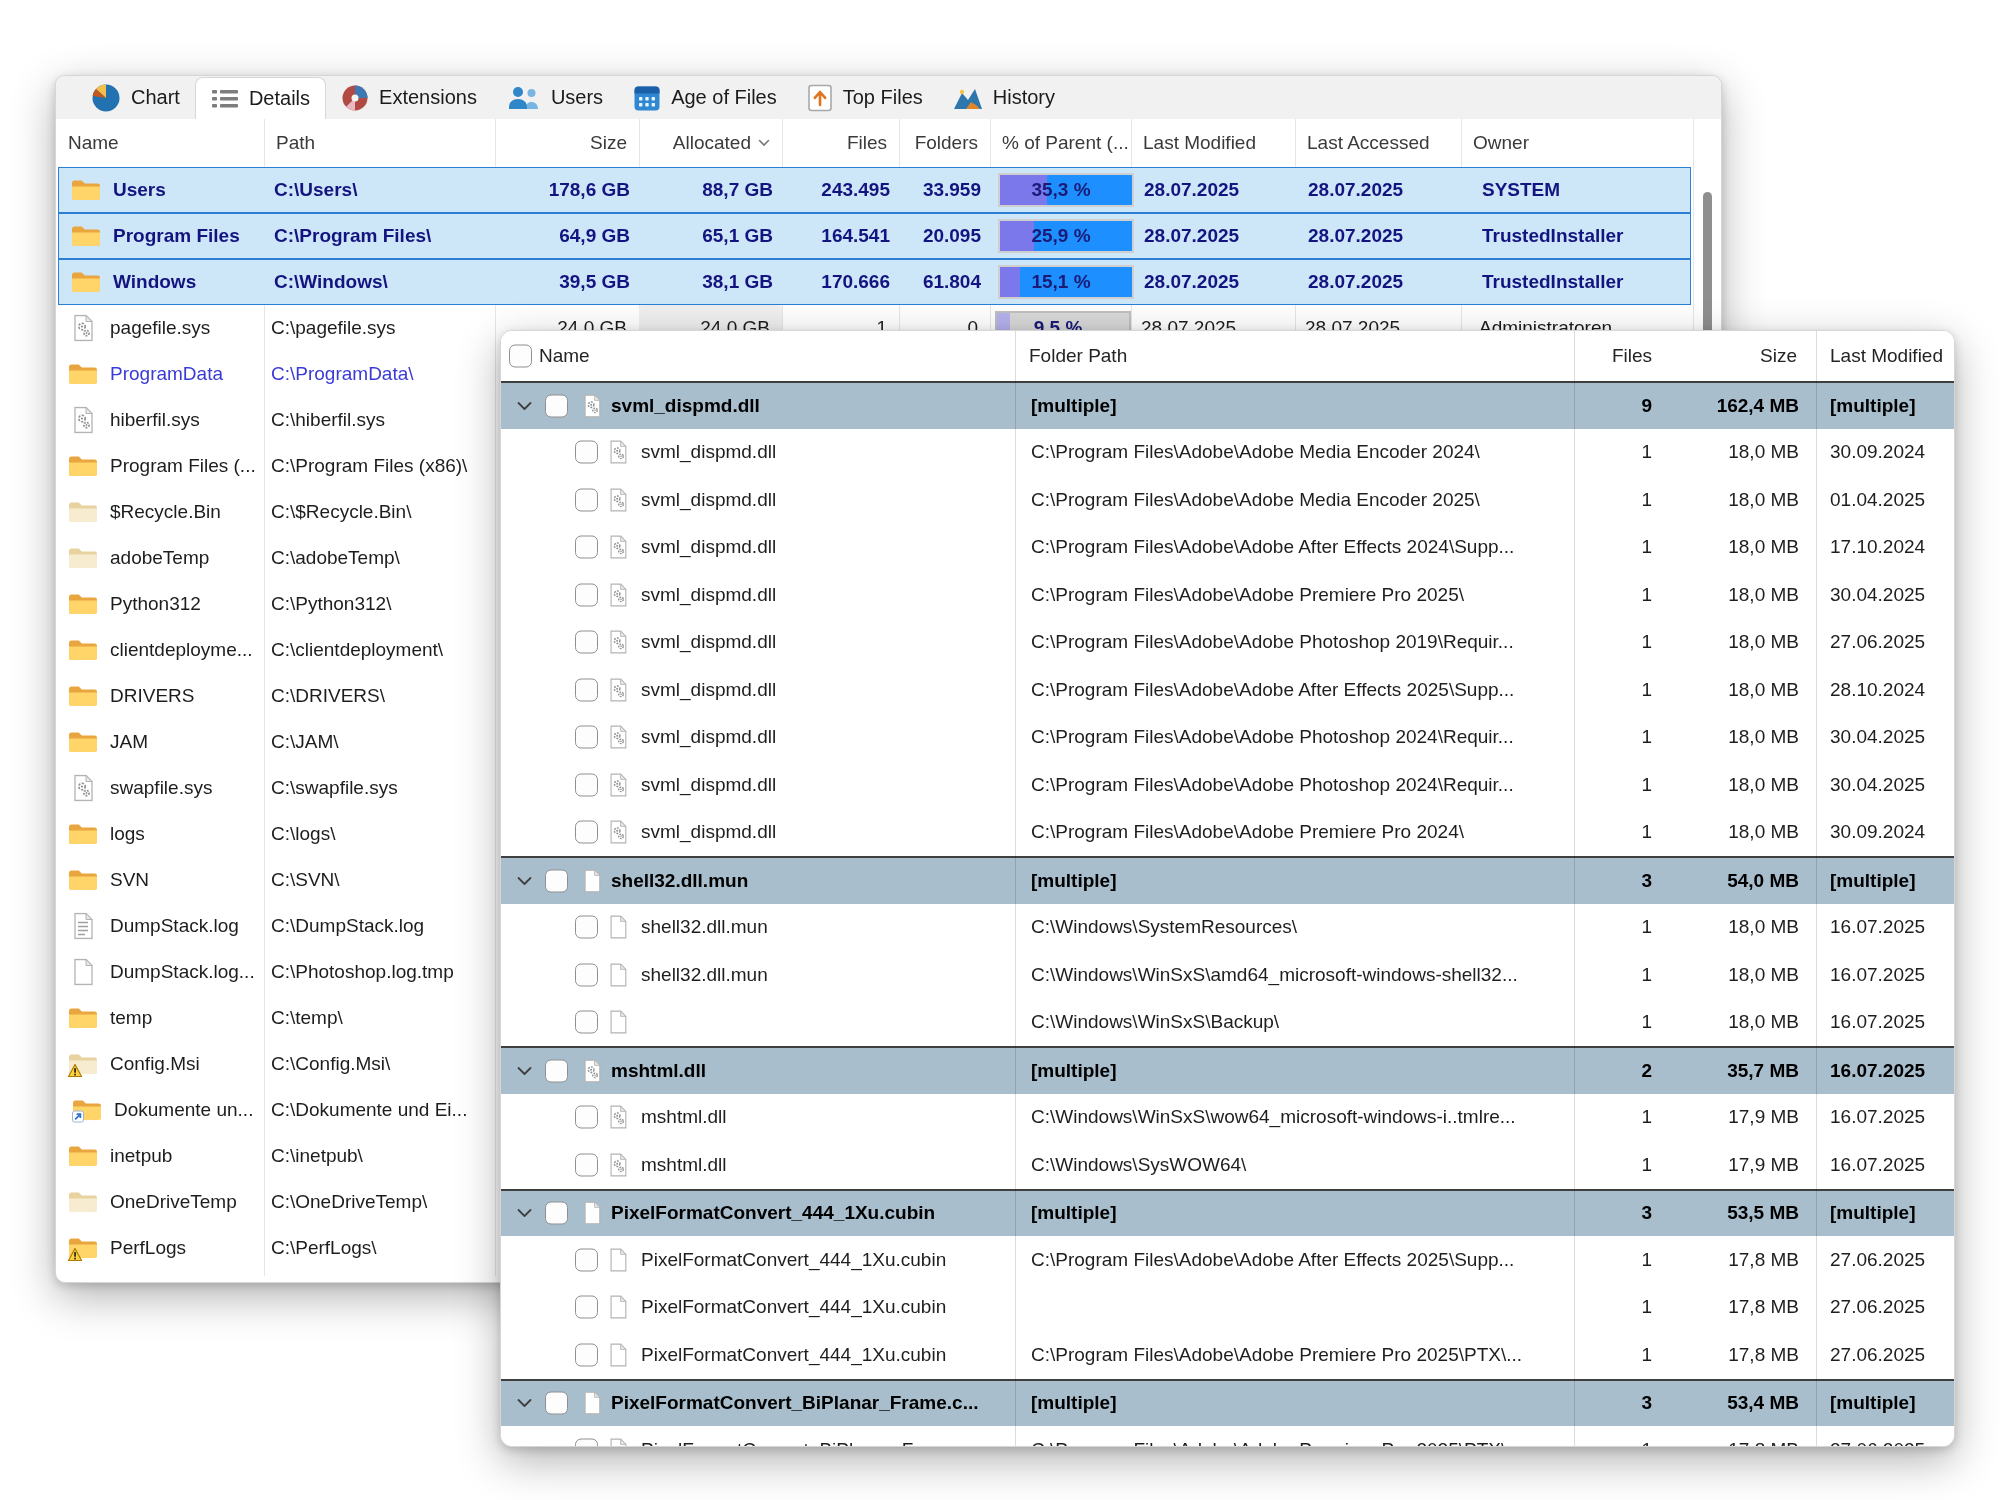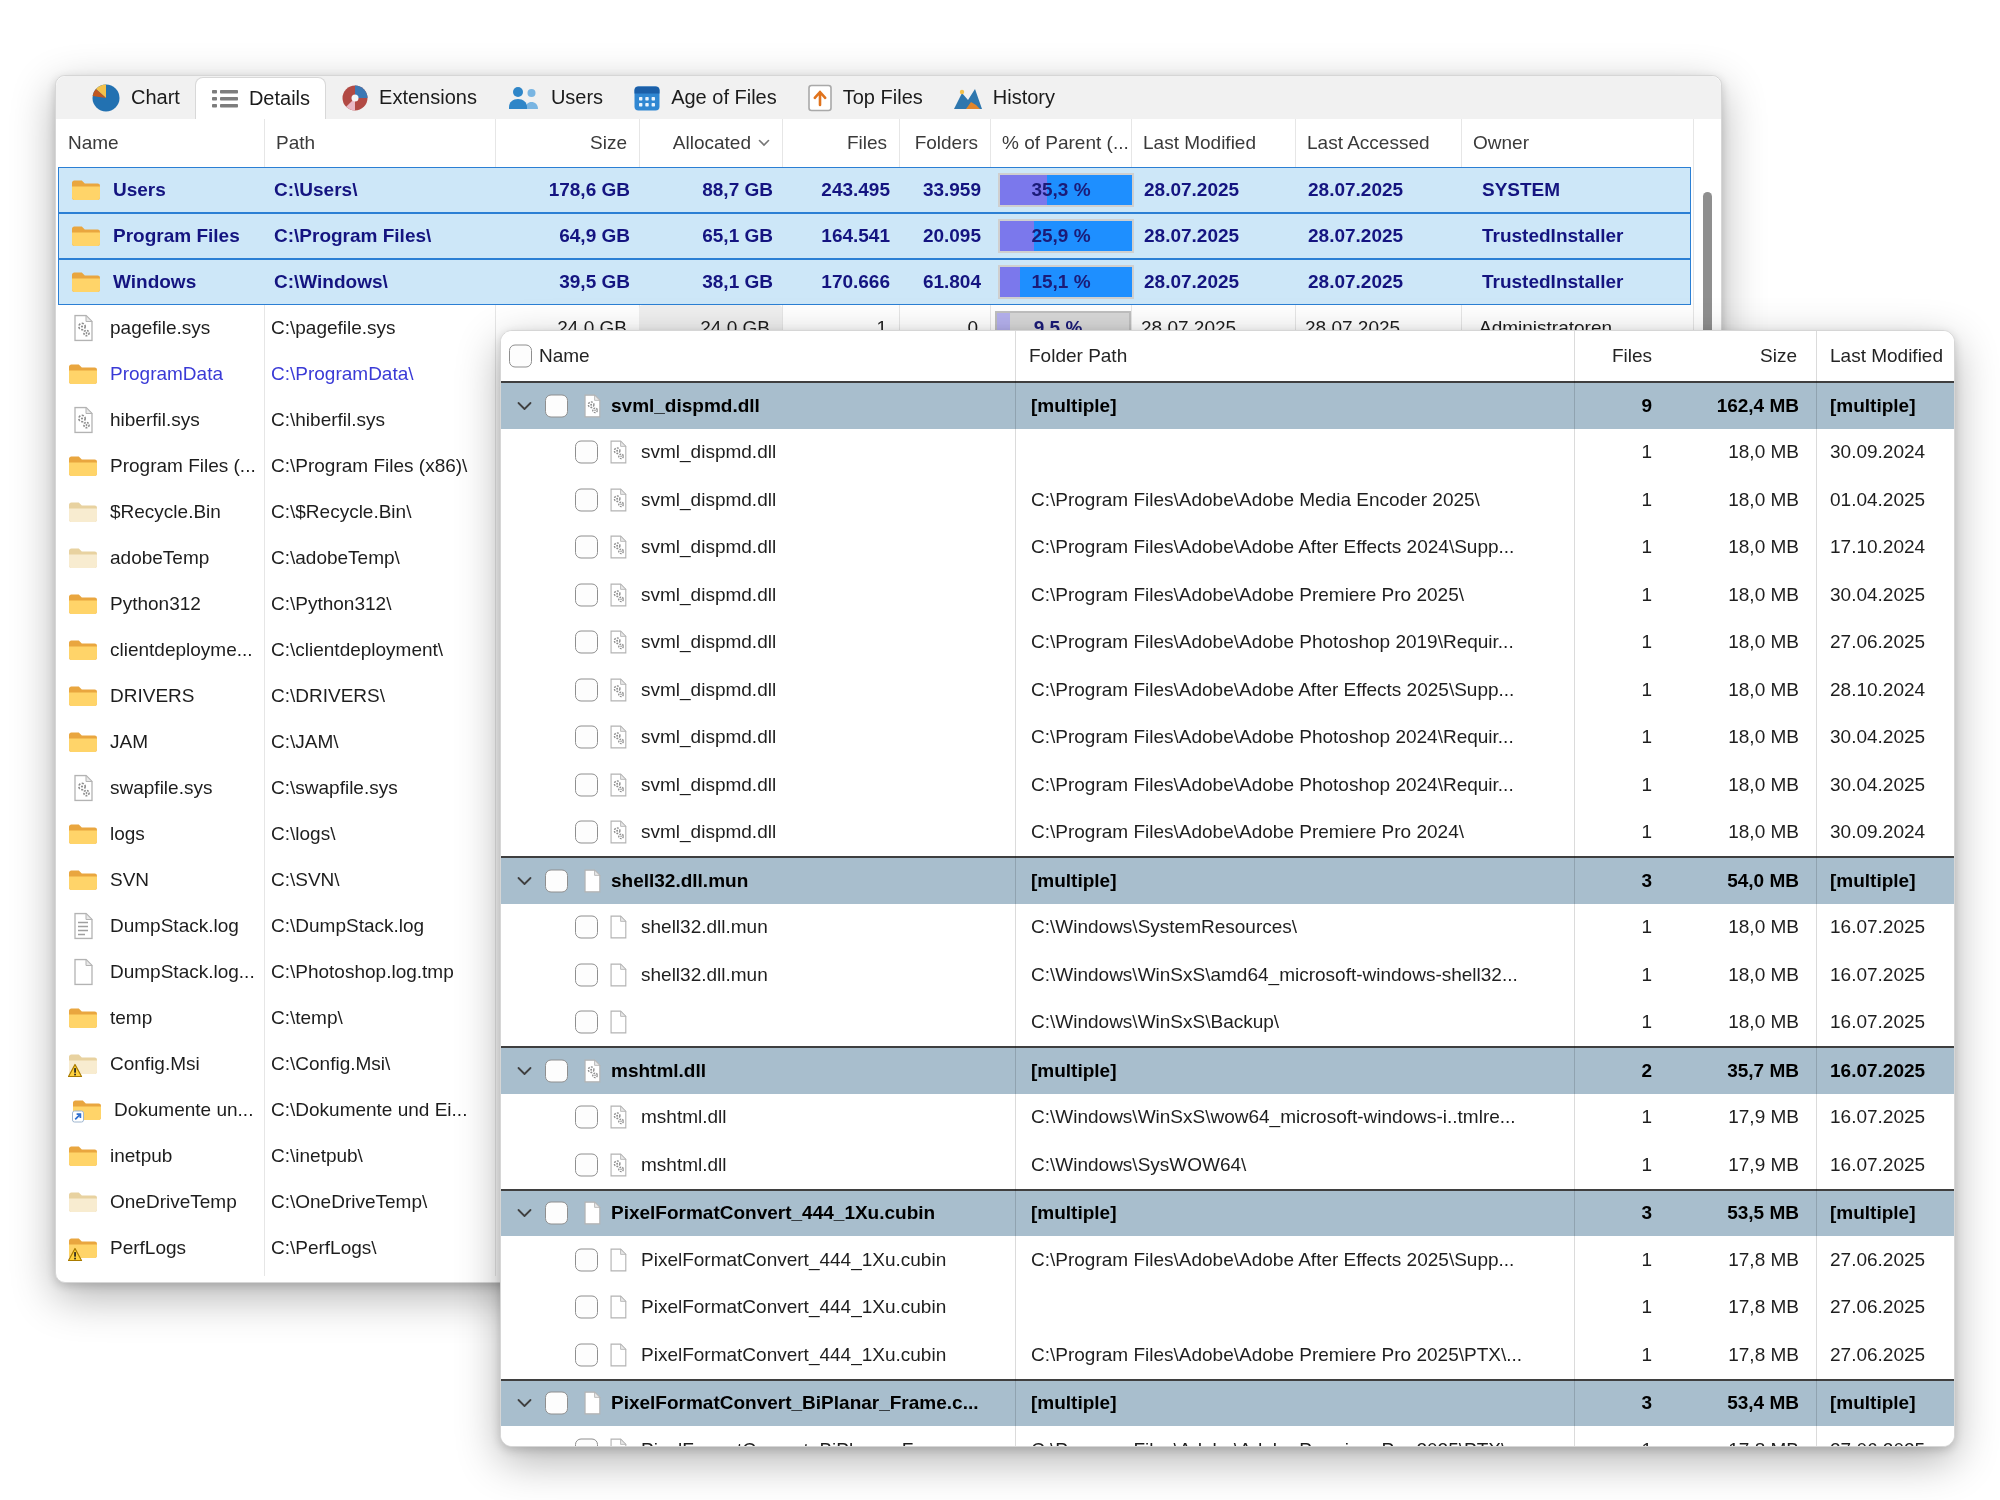--- a/index.html
+++ b/index.html
@@ -698,20 +698,21 @@
             <path d="M18 1l6 6h-6Z" fill="#e9e9e9" stroke="#b3b3b3" stroke-width="1"></path>
             <g stroke="#8d8d8d" fill="none" stroke-width="1.6">
               <circle cx="14" cy="12" r="3.2" stroke-dasharray="2.2 1.4"></circle>
               <circle cx="18.5" cy="18.5" r="2.6" stroke-dasharray="1.9 1.2"></circle>
             </g>
             <circle cx="14" cy="12" r="1.1" fill="#8d8d8d"></circle>
             <circle cx="18.5" cy="18.5" r="0.9" fill="#8d8d8d"></circle>
           </svg>
         </div>
         <div class="txtabs" style="left: 140px;">svml_dispmd.dll</div>
+        <div class="cell" style="left: 514px; width: 559px; padding-left: 16px;">C:\Program Files\Adobe\Adobe Media Encoder 2024\</div>
         <div class="cell r" style="left: 1073px; width: 92px; padding-right: 14px;">1</div>
         <div class="cell r" style="left: 1170px; width: 140px; padding-right: 12px;">18,0 MB</div>
         <div class="cell" style="left: 1315px; width: 140px; padding-left: 14px;">30.09.2024</div>
       </div>
       <div class="crow" style="top: 95px;">
         <div class="chk" style="left: 74px;"></div>
         <div class="fic2" style="left: 104px;">
           <svg width="30" height="27" viewBox="0 0 30 27">
             <path d="M7 1h11l6 6v19H7Z" fill="#fff" stroke="#b3b3b3" stroke-width="1.3"></path>
             <path d="M18 1l6 6h-6Z" fill="#e9e9e9" stroke="#b3b3b3" stroke-width="1"></path>

